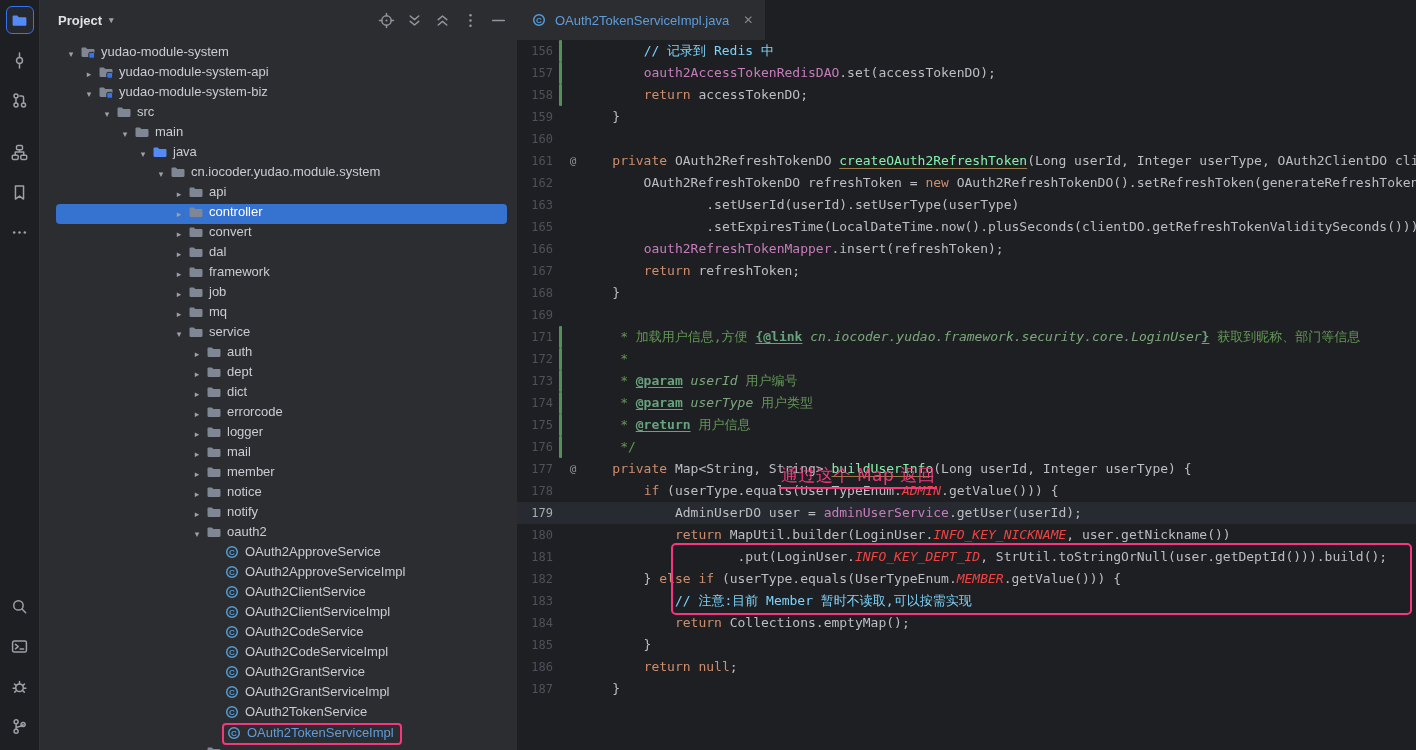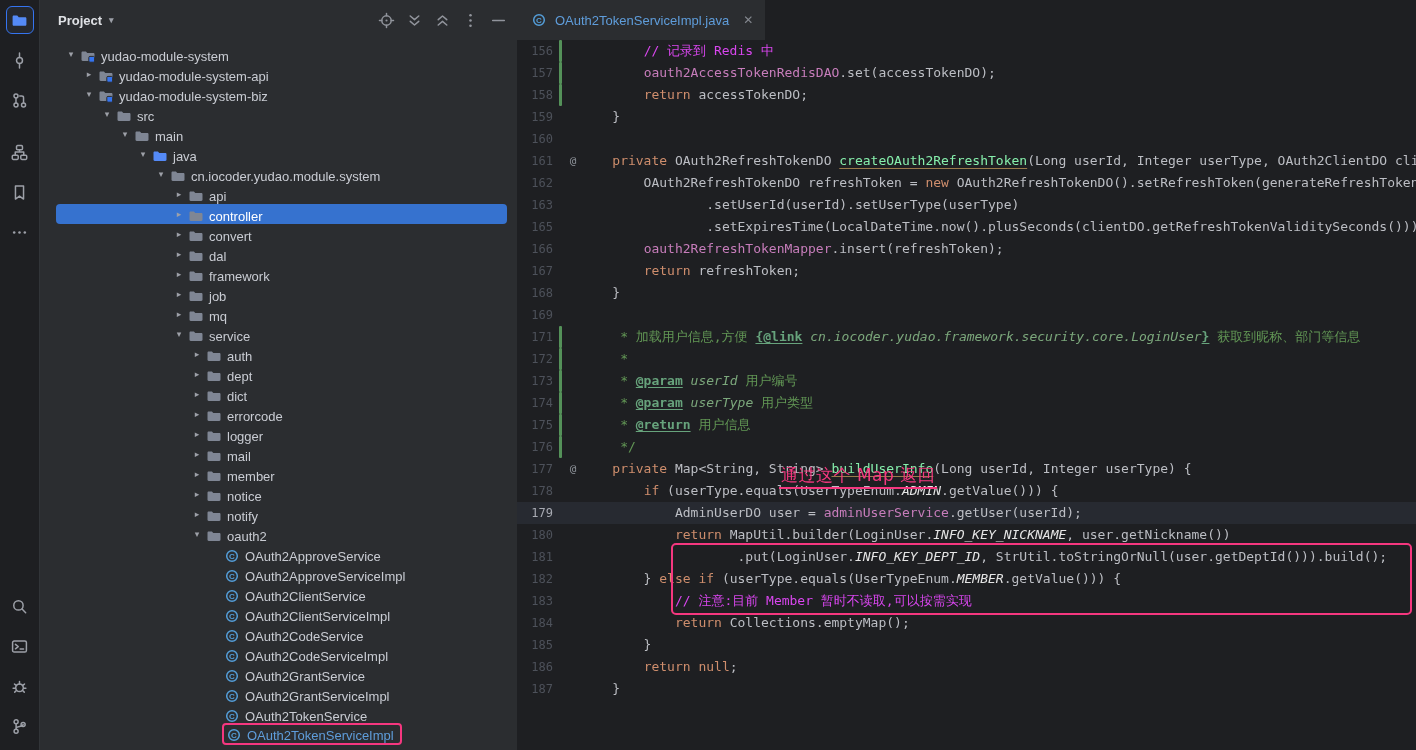--- a/index.html
+++ b/index.html
@@ -20,21 +20,21 @@
   .panel{flex:0 0 477px;height:100%;background:#2b2d30;display:flex;flex-direction:column;min-width:0}
   .phead{height:40px;flex:0 0 40px;display:flex;align-items:center;padding:0 10px 0 18px;
          font-size:13px;font-weight:bold;color:#dfe1e5}
   .pchev{color:#9da0a8;font-size:9px;margin-left:7px}
   .ptools{margin-left:auto;display:flex;align-items:center;gap:11px}
   .ptool{width:17px;height:17px;opacity:.9;cursor:pointer}
   .ptree{flex:1;overflow:hidden;padding-top:4px;font-size:13px}
   .trow{height:20px;display:flex;align-items:center;white-space:nowrap;cursor:pointer}
   .trow.sel{background:var(--sel,#3672cf);border-radius:4px;margin:0 10px 0 16px;color:#fff}
   .chev{flex:0 0 14px;text-align:center;color:#9da0a8;font-size:9px}
-  .tlabelwrap{display:inline-flex;align-items:flex-end;gap:5px;height:20px;padding:0 5px 0 2px}
+  .tlabelwrap{display:inline-flex;align-items:flex-start;gap:5px;height:20px;padding:0 5px 0 2px}
   .tlabelwrap.pbox{height:22px;margin:-1px 0;border:2px solid var(--pink,#f5377f);border-radius:4px;padding:0 6px 0 2px}
   .ticon{flex:0 0 16px;width:16px;height:16px;display:inline-flex}
   .ticon svg{width:16px;height:16px}
   .tlabel.mod{color:var(--mod,#5f9ddb)}
 
   
   .editor{flex:1;min-width:0;display:flex;flex-direction:column;background:#1e1f22}
   .tabbar{height:40px;flex:0 0 40px;display:flex;background:#1e1f22}
   .tab{height:100%;display:flex;align-items:center;gap:8px;padding:0 12px 0 14px;background:#2b2d30;cursor:pointer}
   .tab .ticon{width:16px;height:16px}
@@ -49,24 +49,24 @@
   .crow.cur .ln{color:#a8abb3}
   .chgcol{flex:0 0 8px;position:relative}
   .chgbar{position:absolute;left:2px;top:0;bottom:0;width:3px;background:#549159;border-radius:1px}
   .gut{flex:0 0 16px;text-align:center;color:#8f949b;font-size:11px}
   .ctext{flex:1;white-space:pre;overflow:hidden}
 
   
   .s-pl{color:#bcbec4}
   .s-kw{color:#cf8e6d}
   .s-fl{color:#c77dbb}
-  .s-cn{color:#e5e5e5;font-style:italic}
+  .s-cn{color:#ef4444;font-style:italic}
   .s-st{}
   .s-mt{color:#86efac;text-decoration:underline;text-decoration-color:rgba(255,198,109,.55);text-underline-offset:3px}
-  .s-cm{color:#d946ef}
+  .s-cm{color:#7dd3fc}
   .s-dc{color:#629755}
   .s-dt{color:#67a37c;font-weight:bold;text-decoration:underline;text-underline-offset:2px}
   .s-dv{color:#7ca87c;font-style:italic}
 
   
   .codebox{position:absolute;left:154px;right:4px;border:2.5px solid var(--pink,#f5377f);border-radius:5px;pointer-events:none}
   .callout{position:absolute;left:262px;top:424px;color:var(--pink,#f5377f);font-weight:normal;font-size:17px;
            letter-spacing:.5px;border-bottom:2.5px solid var(--pink,#f5377f);padding:0 2px 1px;
            font-family:"DejaVu Sans",sans-serif}
 </style>

